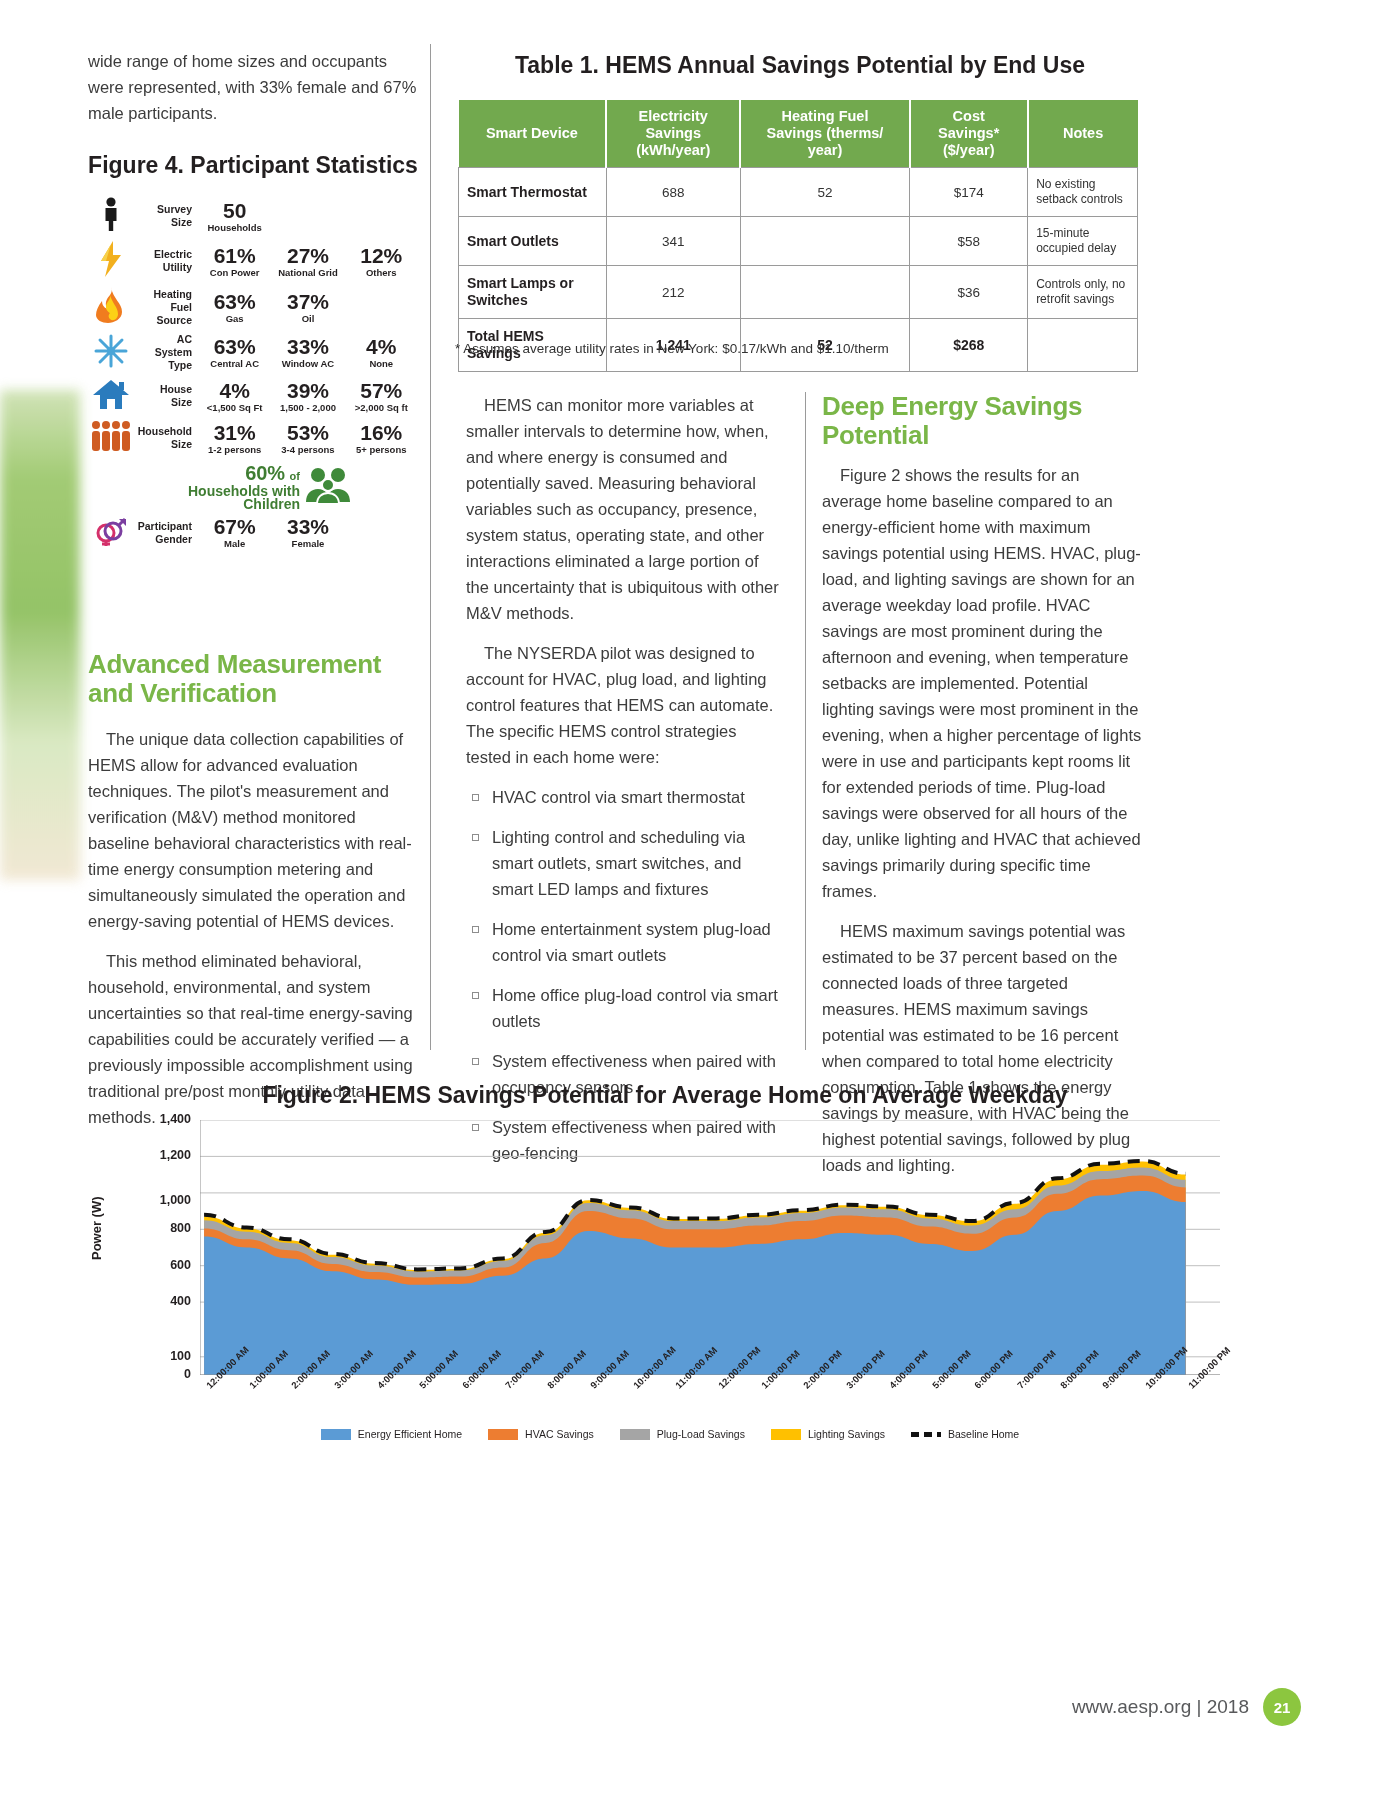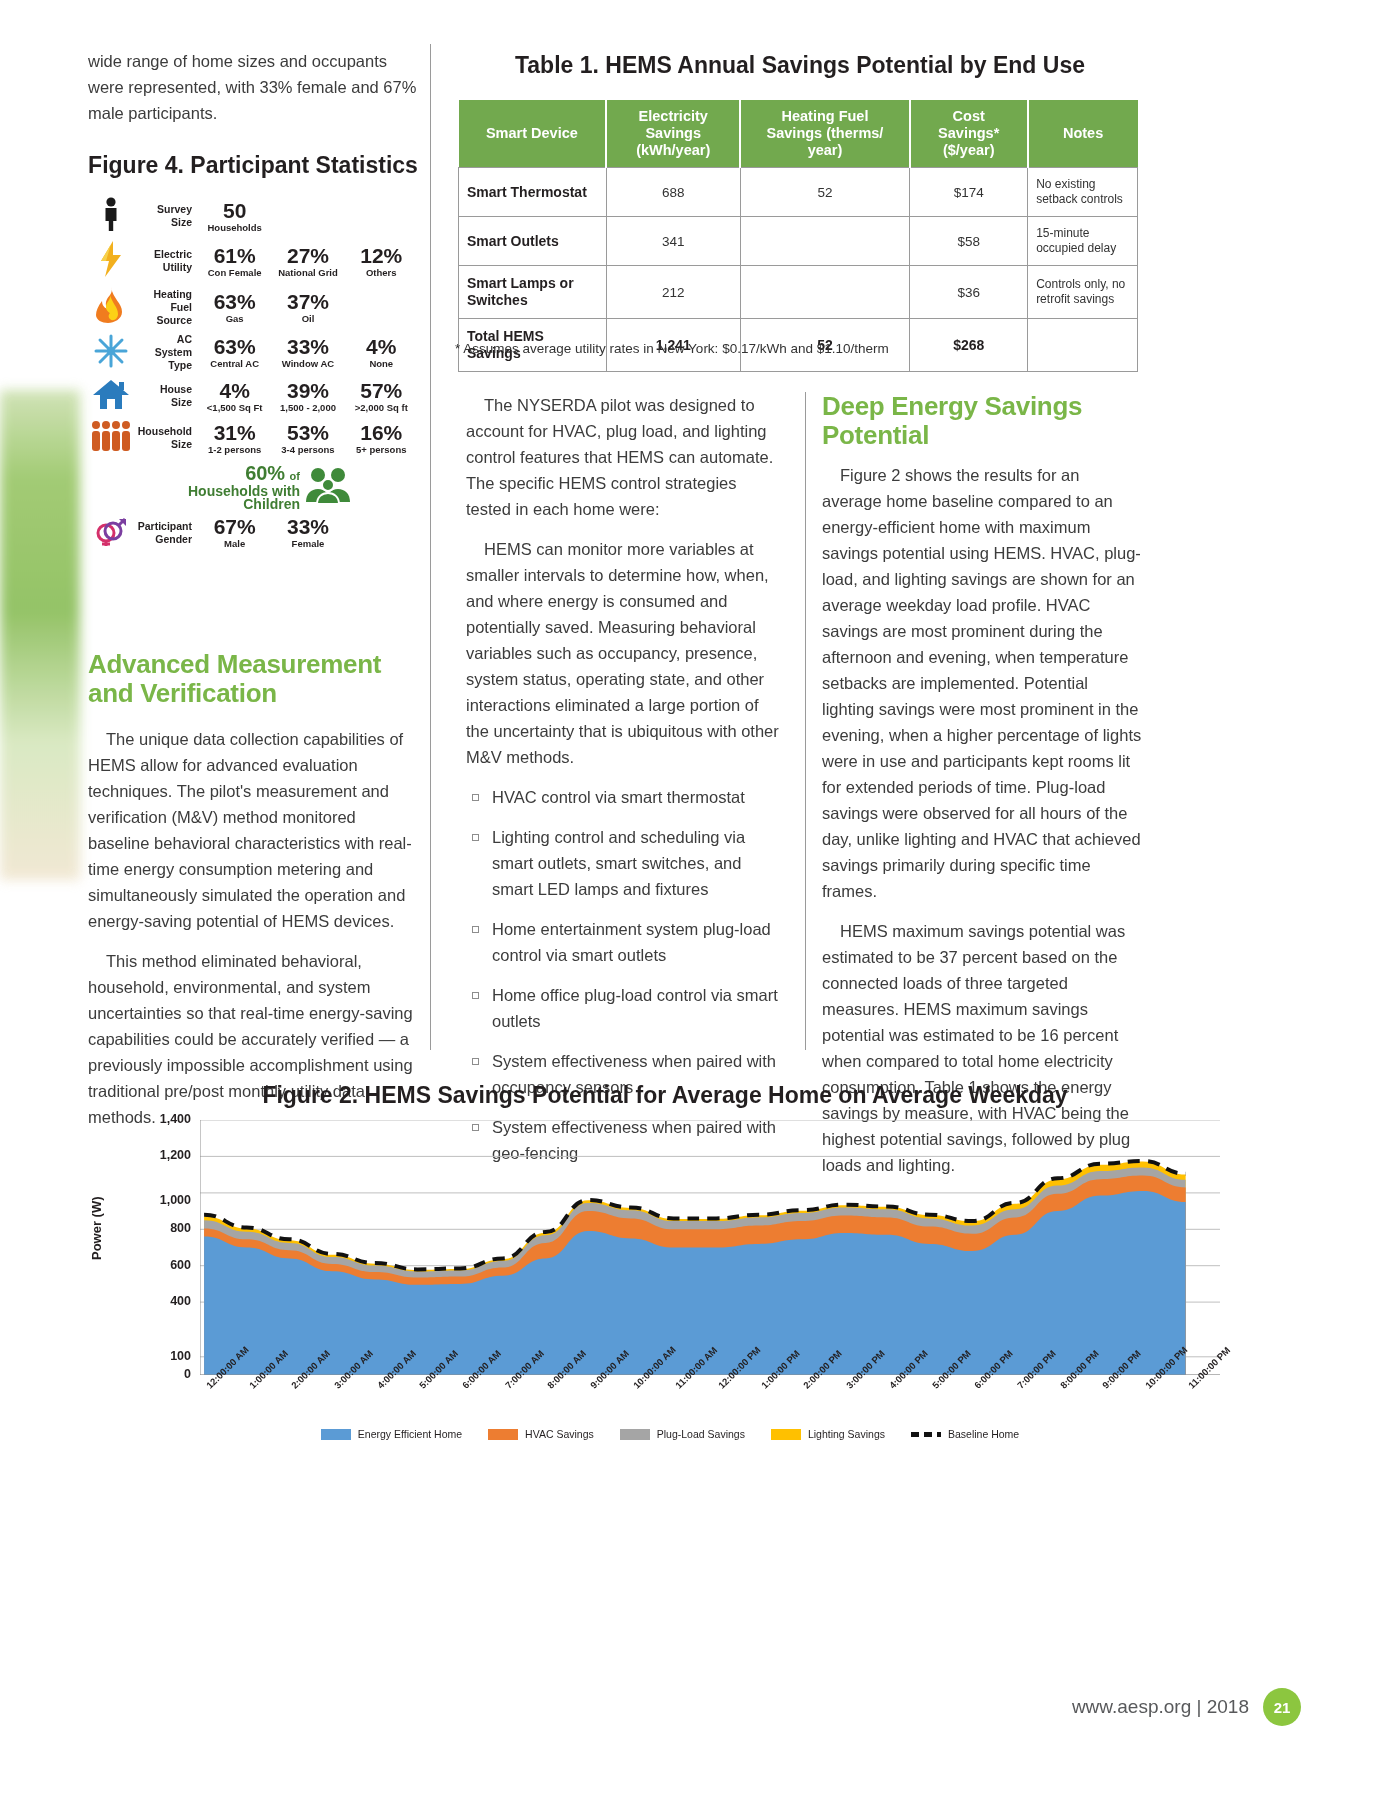--- a/index.html
+++ b/index.html
@@ -186,21 +186,21 @@
         </div>
         <div class="stat-row">
           <div class="stat-icon"><svg width="28" height="36" viewBox="0 0 28 36">
               <path d="M16 0 L4 20 h8 L8 36 L24 14 h-8 z" fill="#f2b01e"></path>
               <path d="M16 0 L4 20 h5 L14 3z" fill="#f7d14a"></path>
             </svg></div>
           <div class="stat-label">Electric<br>Utility</div>
           <div class="stat-vals">
             <div class="stat-val w3">
               <div class="num">61%</div>
-              <div class="cap">Con Female</div>
+              <div class="cap">Con Power</div>
             </div>
             <div class="stat-val w3">
               <div class="num">27%</div>
               <div class="cap">National Grid</div>
             </div>
             <div class="stat-val w3">
               <div class="num">12%</div>
               <div class="cap">Others</div>
             </div>
           </div>
@@ -408,22 +408,22 @@
           <td>52</td>
           <td>$268</td>
           <td class="notes"></td>
         </tr>
       </tbody>
   </table>
   <div id="tbl-footnote">* Assumes average utility rates in New York: $0.17/kWh and $1.10/therm</div>
 
   <div id="mid-col">
     <div class="body-txt">
+      <p class="indent">HEMS can monitor more variables at smaller intervals to determine how, when, and where energy is  consumed and potentially saved. Measuring behavioral variables such as occupancy, presence, system status, operating state, and other interactions eliminated a large portion of the uncertainty that is ubiquitous with other M&amp;V methods.</p>
       <p class="indent">The NYSERDA pilot was designed to account for HVAC, plug load, and lighting control features that HEMS can automate. The specific HEMS control strategies tested in each home were:</p>
-      <p class="indent">HEMS can monitor more variables at smaller intervals to determine how, when, and where energy is  consumed and potentially saved. Measuring behavioral variables such as occupancy, presence, system status, operating state, and other interactions eliminated a large portion of the uncertainty that is ubiquitous with other M&amp;V methods.</p>
     </div>
     <ul class="bullets" id="mid-bullets">
         <li>HVAC control via smart thermostat</li>
         <li>Lighting control and scheduling via smart outlets, smart switches, and smart LED lamps and fixtures</li>
         <li>Home entertainment system plug-load control via smart outlets</li>
         <li>Home office plug-load control via smart outlets</li>
         <li>System effectiveness when paired with occupancy sensors</li>
         <li>System effectiveness when paired with geo-fencing</li>
       </ul>
   </div>

